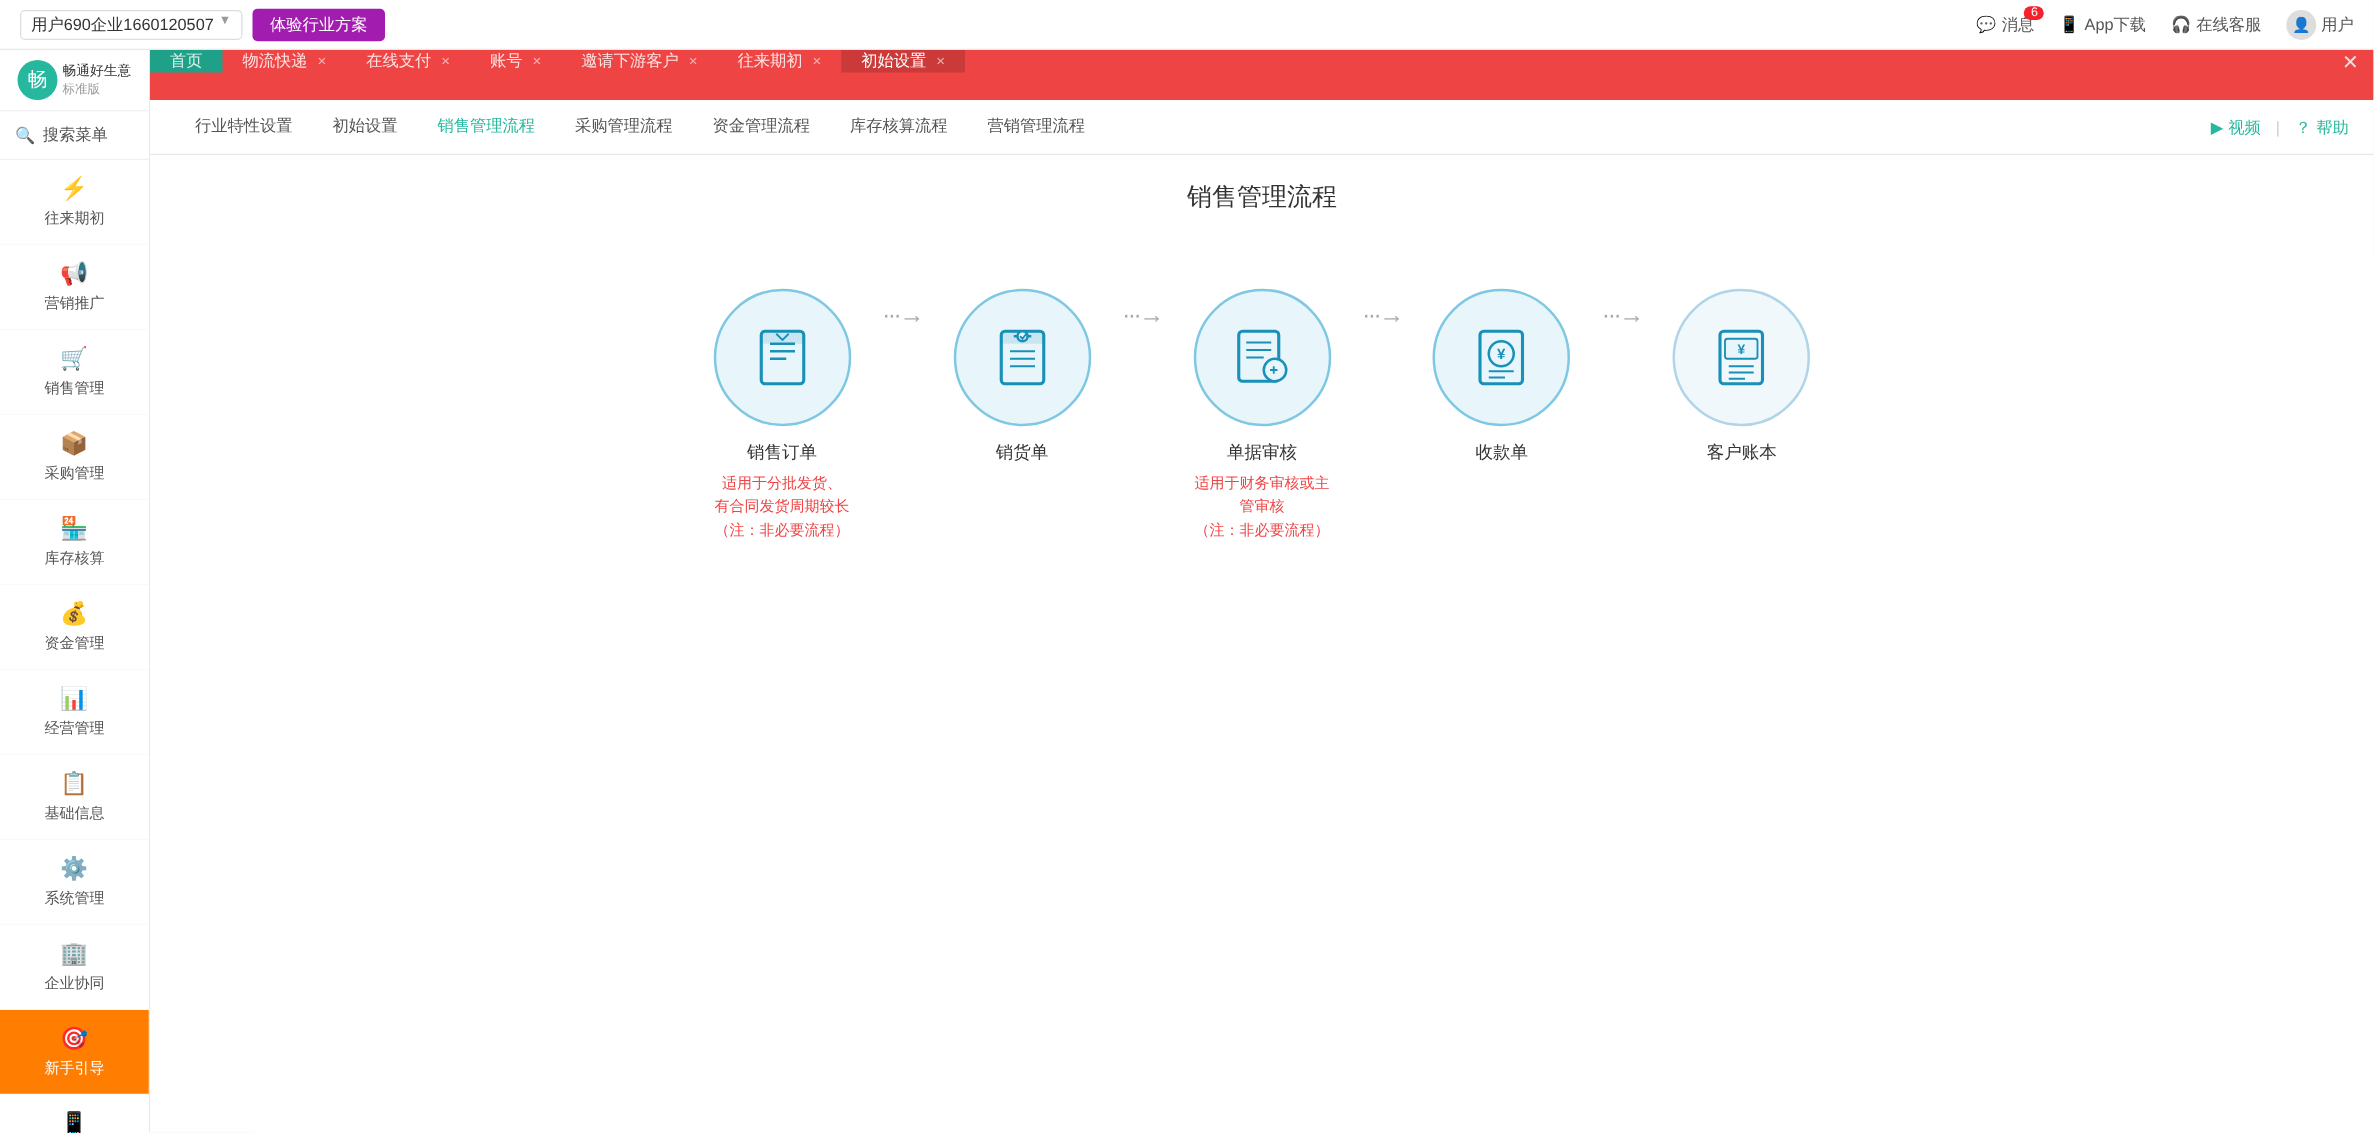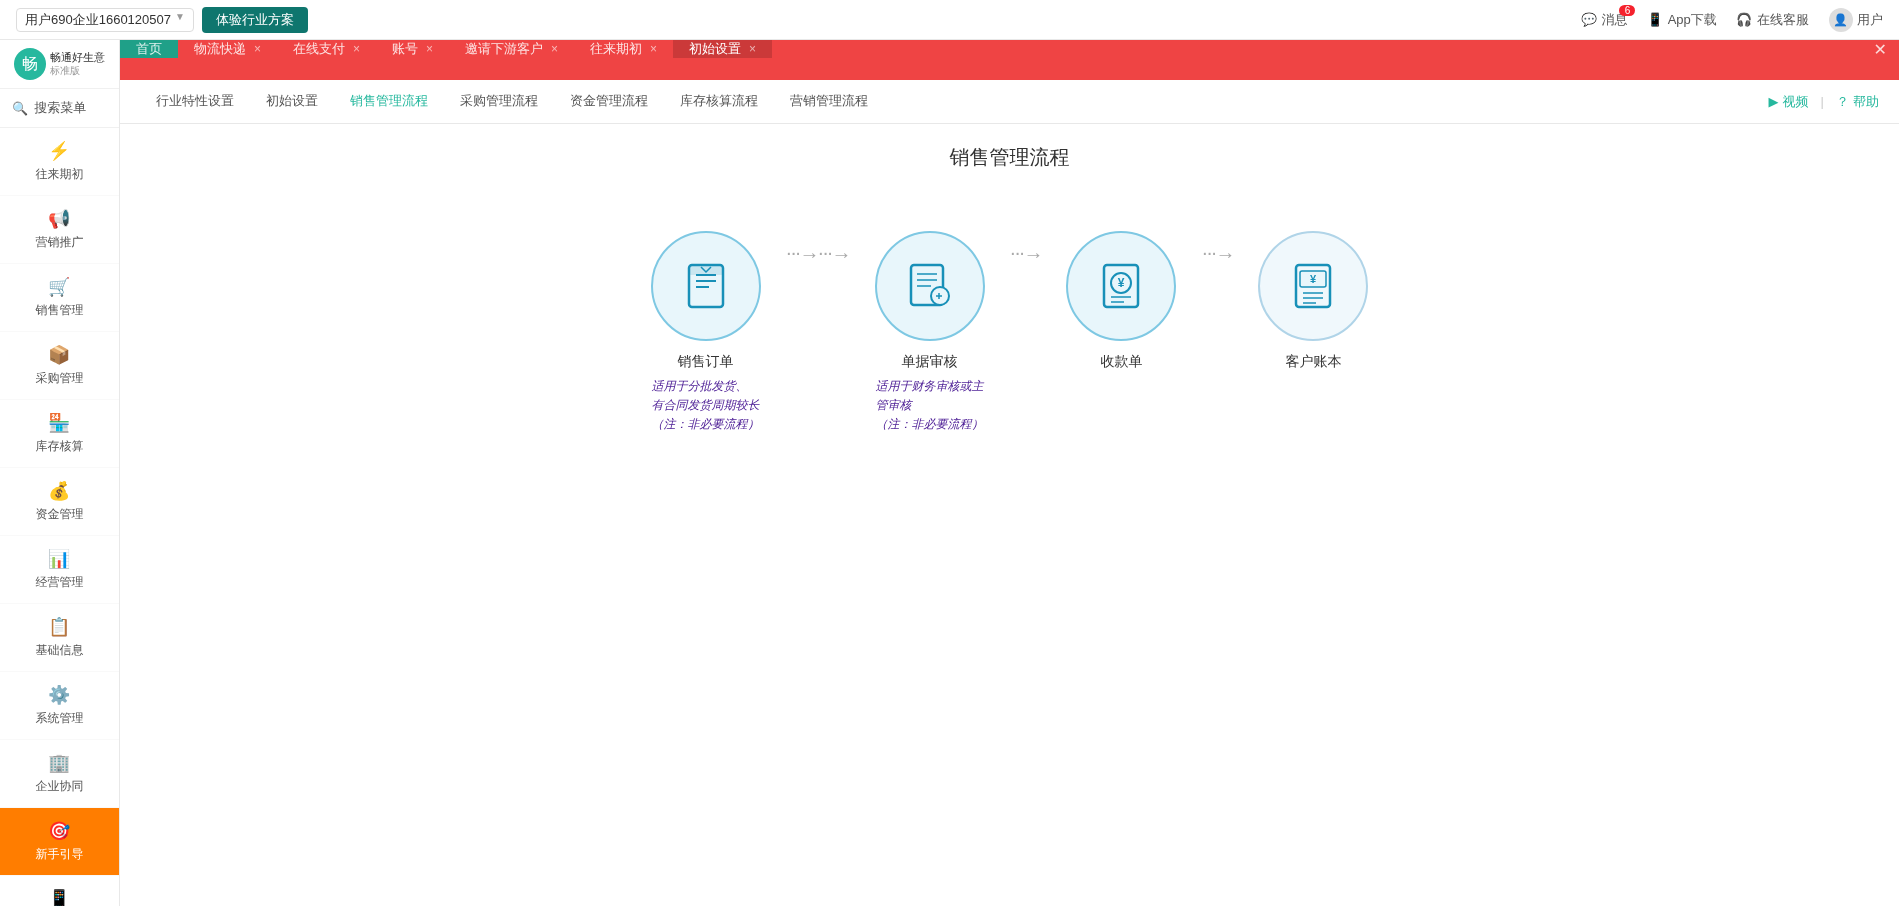--- a/index.html
+++ b/index.html
@@ -27,21 +27,21 @@
       border: 1px solid #ddd;
       border-radius: 4px;
       padding: 2px 8px;
       font-size: 13px;
       color: #333;
       cursor: pointer;
       gap: 4px;
     }
     .user-selector .arrow { color: #999; font-size: 10px; }
     .btn-trial {
-      background: #0f766e;
+      background: #a21caf;
       color: #fff;
       border: none;
       border-radius: 4px;
       padding: 4px 14px;
       font-size: 13px;
       cursor: pointer;
     }
     .top-bar-right {
       display: flex;
       align-items: center;
@@ -260,23 +260,23 @@
     }
     .flow-label {
       font-size: 14px;
       color: #333;
       font-weight: 500;
       margin-bottom: 6px;
       text-align: center;
     }
     .flow-desc {
       font-size: 12px;
-      color: #4c1d95;
+      color: #ef4444;
+      text-align: center;
       line-height: 1.6;
-      font-style: italic;
     }
     .flow-arrow {
       display: flex;
       align-items: center;
       padding-bottom: 60px;
       padding-top: 10px;
       font-size: 20px;
       color: #aaa;
       letter-spacing: -2px;
     }
@@ -470,20 +470,36 @@
               <rect x="10" y="6" width="34" height="10" rx="2" fill="#1890b8" opacity="0.15"></rect>
               <path d="M22 8 L27 13 L32 8" stroke="#1890b8" stroke-width="1.5" fill="none"></path>
             </svg>
           </div>
           <div class="flow-label">销售订单</div>
           <div class="flow-desc">适用于分批发货、<br>有合同发货周期较长<br>（注：非必要流程）</div>
         </div>
 
         <div class="flow-arrow">···→</div>
 
+        <div class="flow-item">
+          <div class="flow-circle">
+            <svg class="flow-svg" viewBox="0 0 54 54" fill="none" xmlns="http://www.w3.org/2000/svg">
+              <rect x="10" y="6" width="34" height="42" rx="3" stroke="#1890b8" stroke-width="2.5" fill="none"></rect>
+              <rect x="10" y="6" width="34" height="10" rx="2" fill="#1890b8" opacity="0.15"></rect>
+              <path d="M20 10 H34" stroke="#1890b8" stroke-width="2"></path>
+              <line x1="17" y1="22" x2="37" y2="22" stroke="#1890b8" stroke-width="1.5"></line>
+              <line x1="17" y1="28" x2="37" y2="28" stroke="#1890b8" stroke-width="1.5"></line>
+              <line x1="17" y1="34" x2="37" y2="34" stroke="#1890b8" stroke-width="1.5"></line>
+              <circle cx="27" cy="10" r="4" stroke="#1890b8" stroke-width="2" fill="#e8f6fb"></circle>
+              <path d="M25 10 L27 12 L30 8" stroke="#1890b8" stroke-width="1.5"></path>
+            </svg>
+          </div>
+          <div class="flow-label">销货单</div>
+          <div class="flow-desc"></div>
+        </div>
 
         <div class="flow-arrow">···→</div>
 
         <div class="flow-item">
           <div class="flow-circle">
             <svg class="flow-svg" viewBox="0 0 54 54" fill="none" xmlns="http://www.w3.org/2000/svg">
               <rect x="8" y="6" width="32" height="40" rx="3" stroke="#1890b8" stroke-width="2.5" fill="none"></rect>
               <line x1="14" y1="15" x2="34" y2="15" stroke="#1890b8" stroke-width="1.5"></line>
               <line x1="14" y1="21" x2="34" y2="21" stroke="#1890b8" stroke-width="1.5"></line>
               <line x1="14" y1="27" x2="28" y2="27" stroke="#1890b8" stroke-width="1.5"></line>

